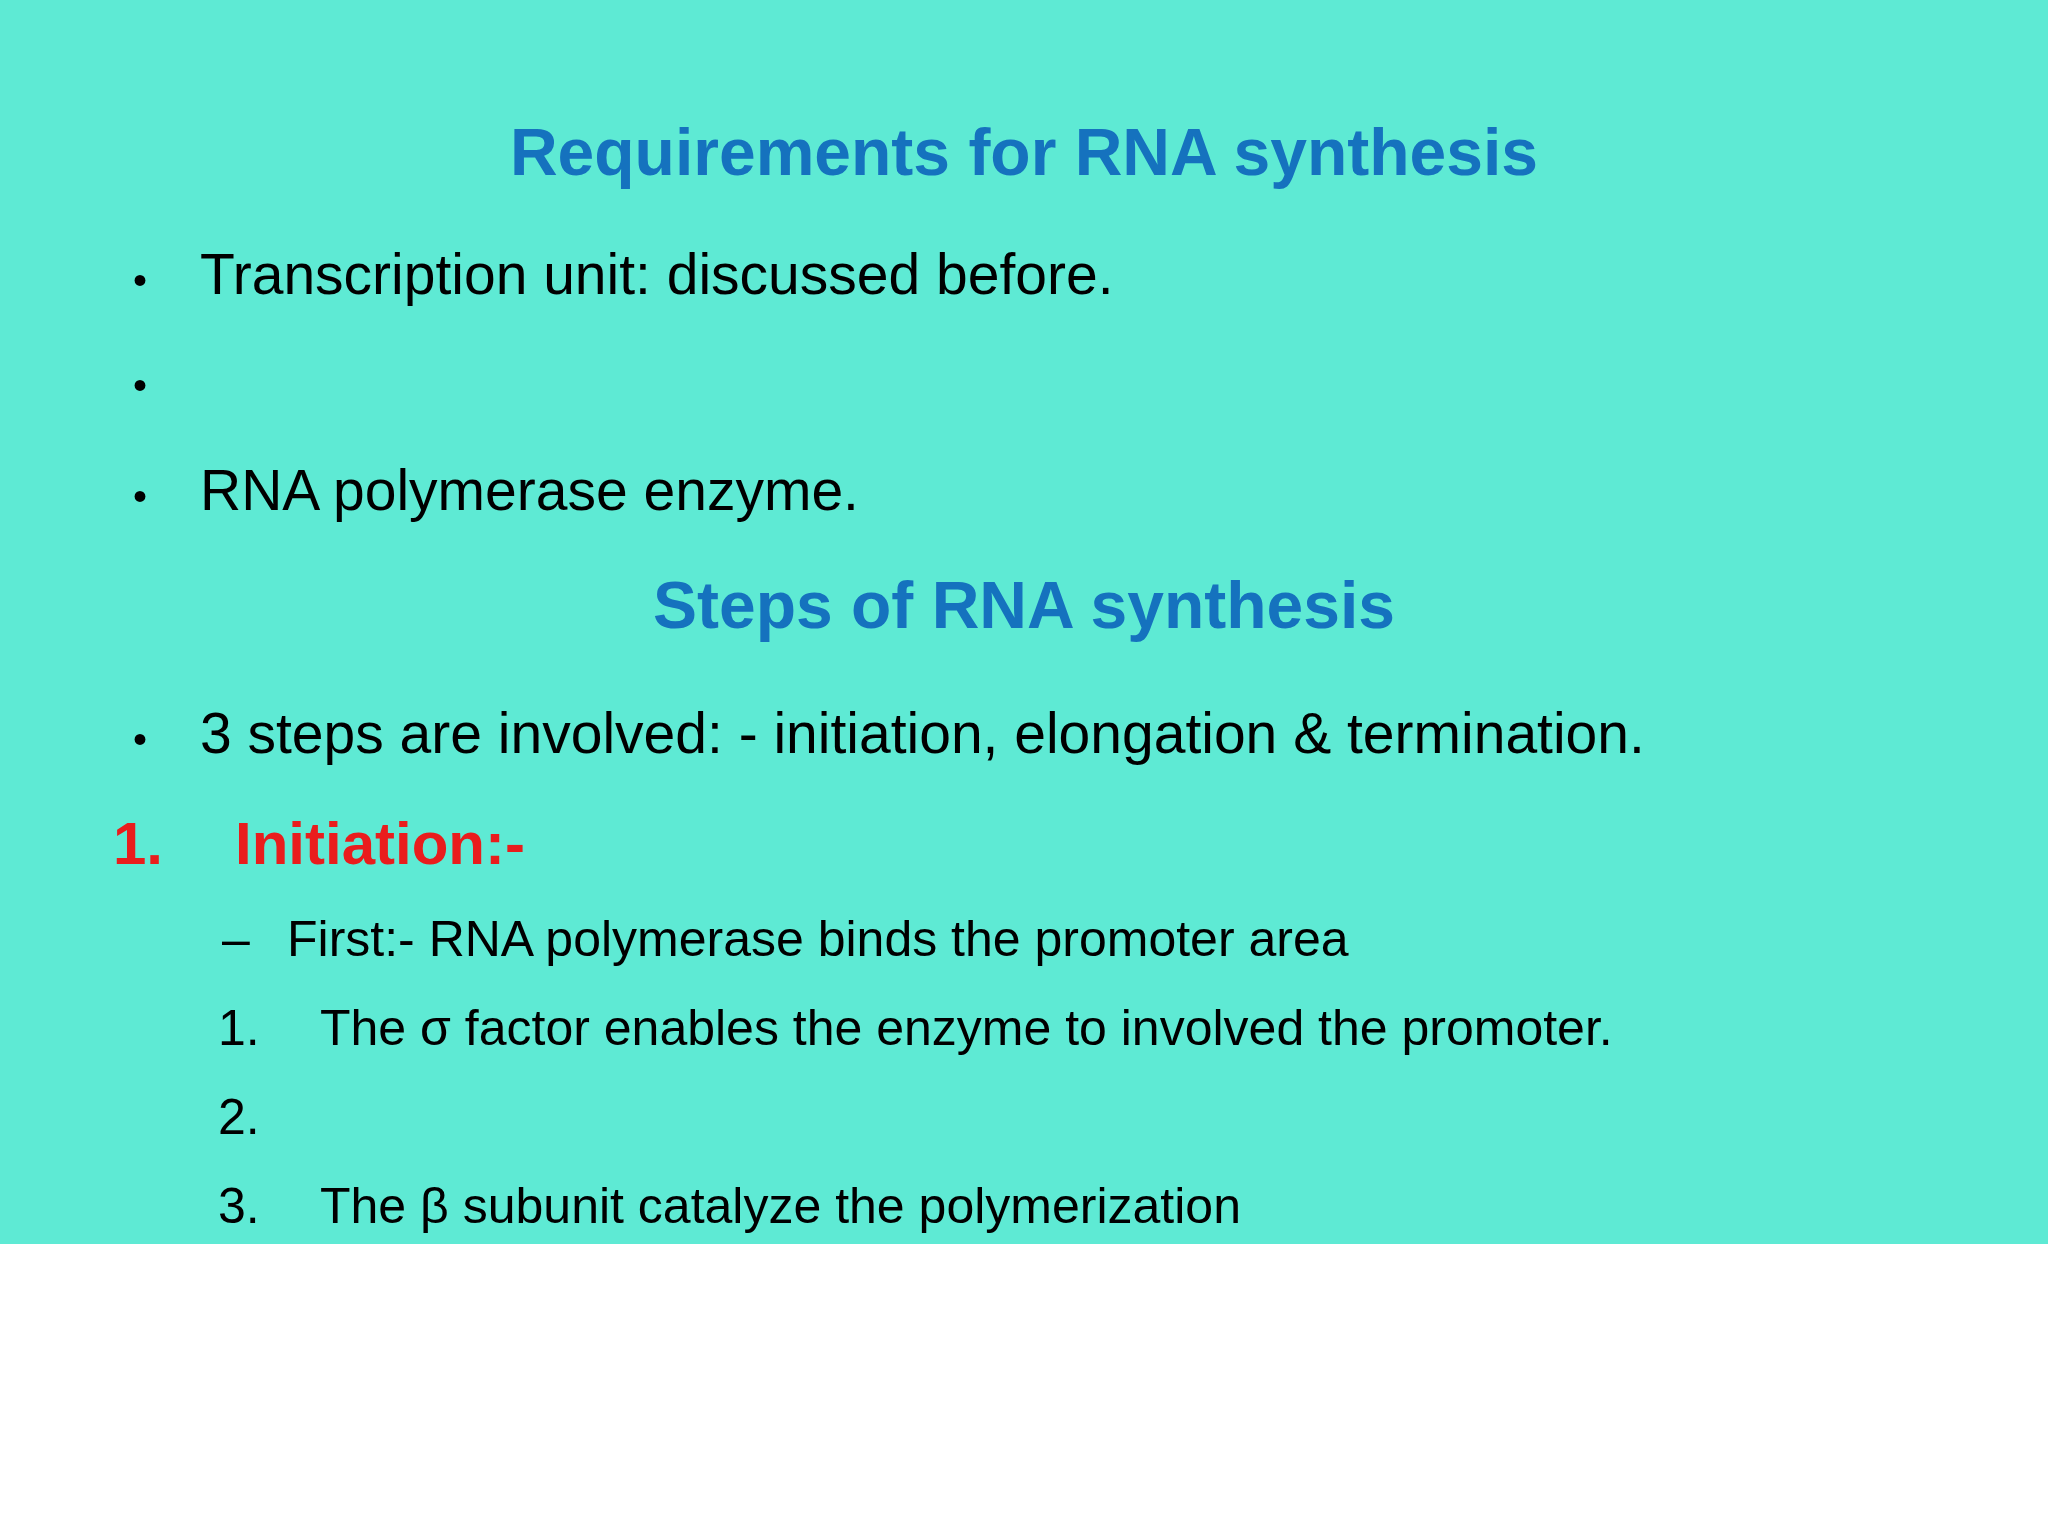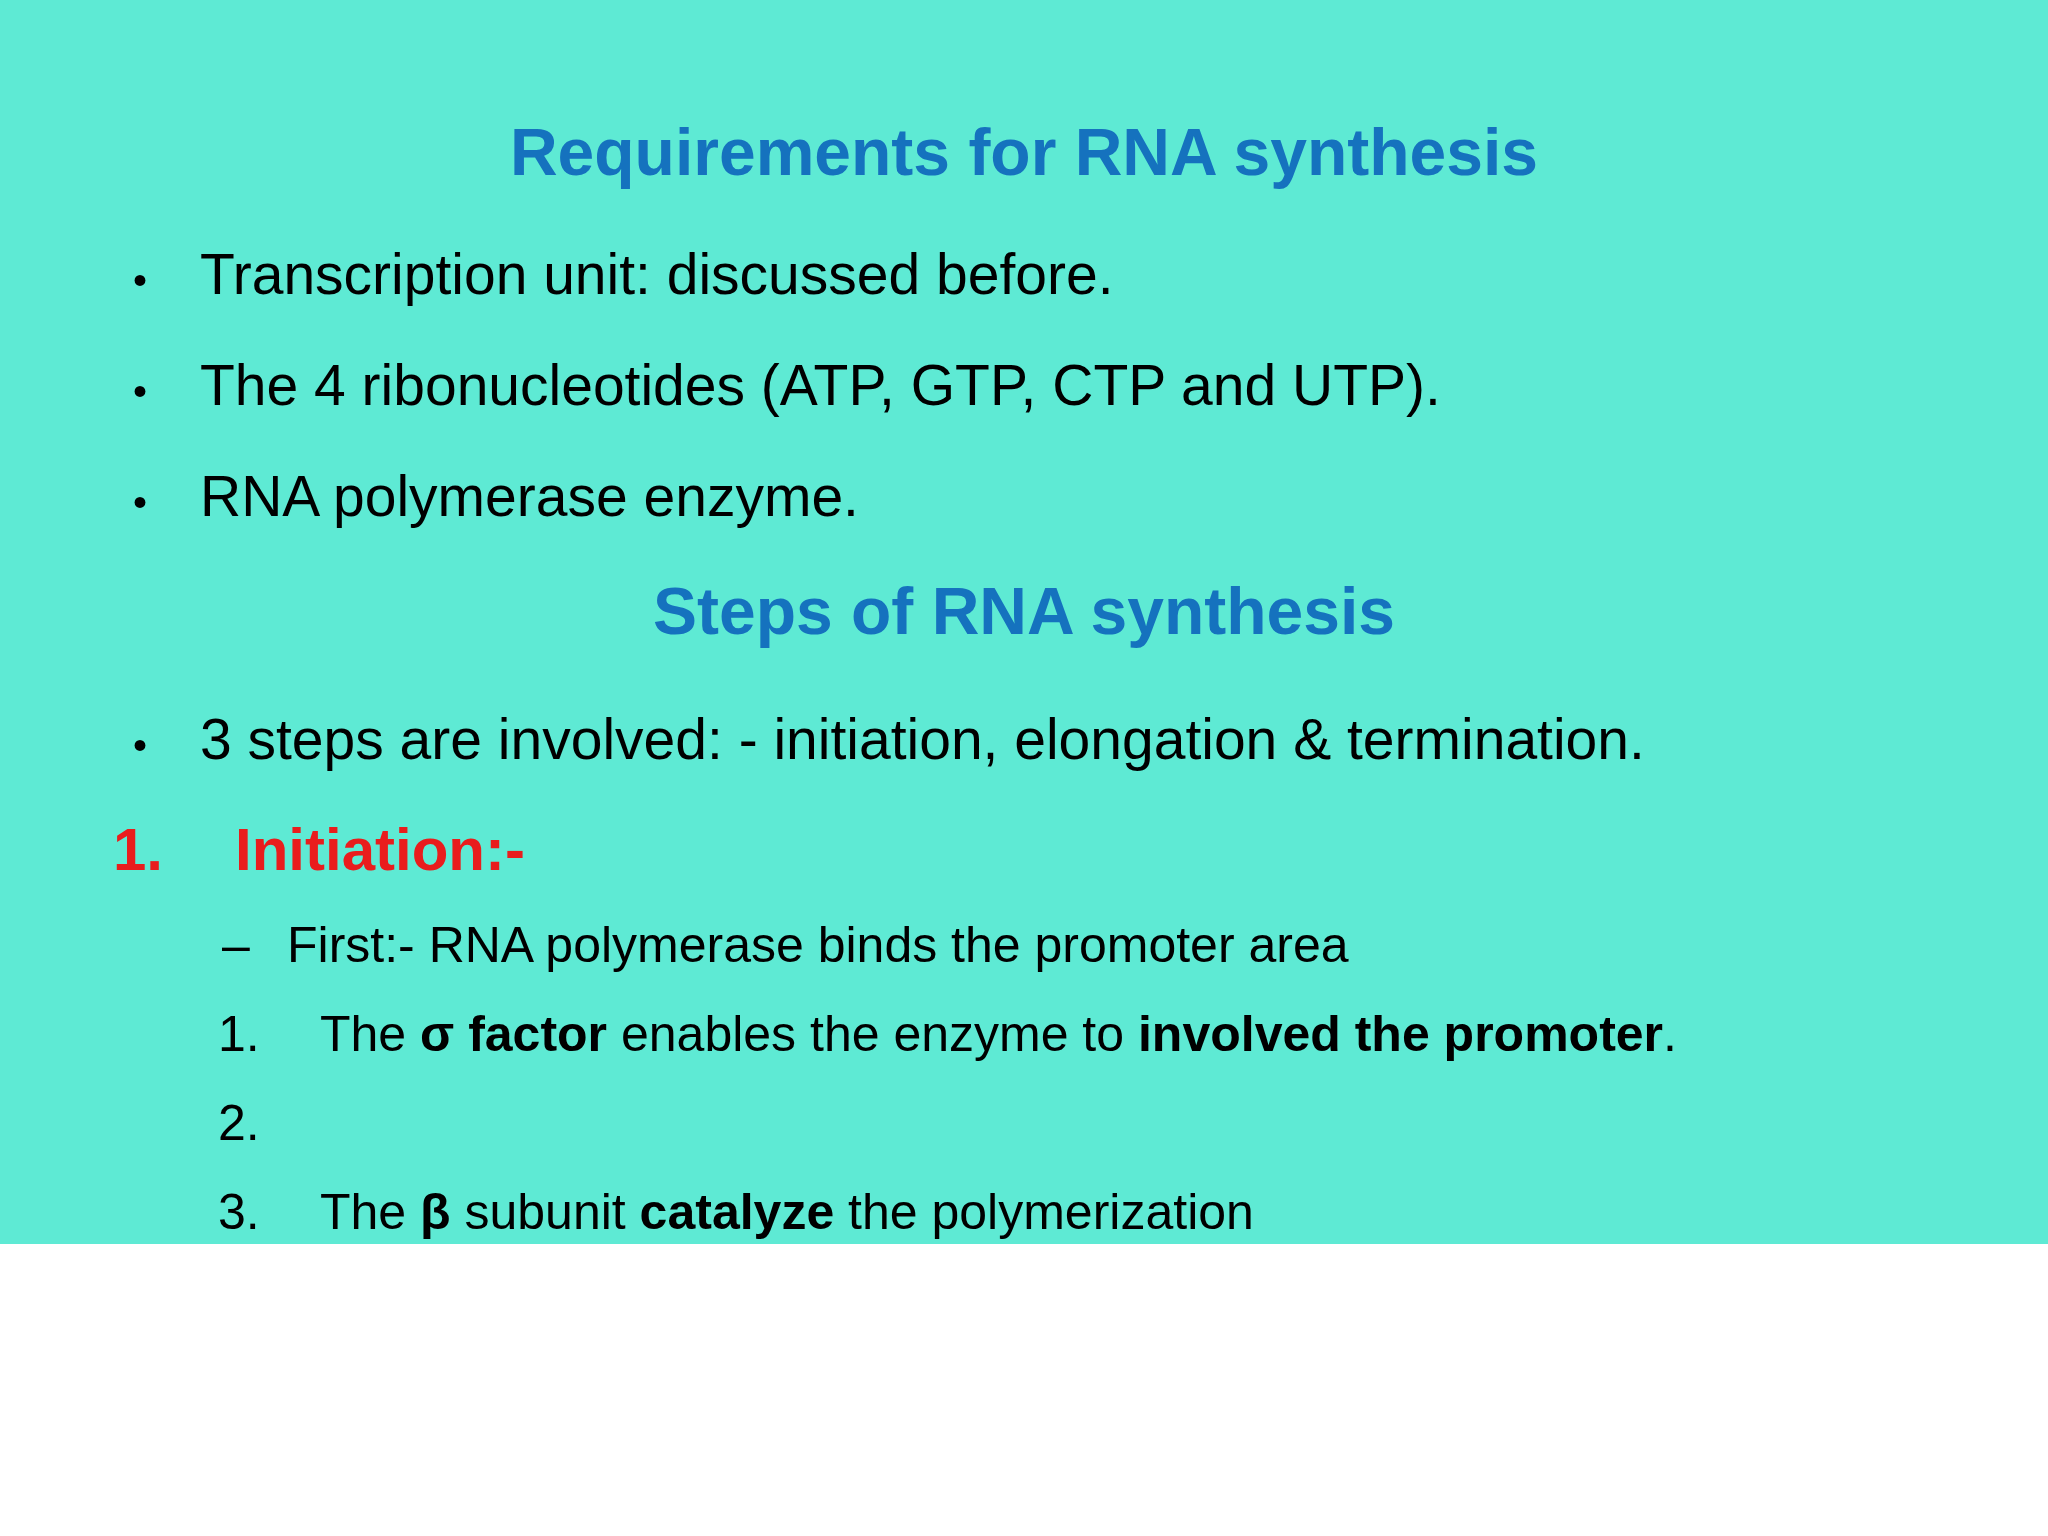--- a/index.html
+++ b/index.html
@@ -63,37 +63,36 @@
     align-items: baseline;
     font-size: 50px;
     line-height: 62px;
     margin-bottom: 27px;
   }
   .sub-line.dash { padding-left: 222px; }
   .sub-line.dash .marker { width: 65px; flex: 0 0 65px; }
   .sub-line.num { padding-left: 218px; }
   .sub-line.num .marker { width: 102px; flex: 0 0 102px; }
 
-  .rich .b { font-weight: 700; }
+  .rich .b { font-weight: 400; }
 </style>
 </head>
 <body>
 
 <div class="slide">
 
   <h1 class="heading heading-requirements">Requirements for RNA synthesis</h1>
 
   <div class="bullet-line">
     <span class="bullet-marker">•</span>
     <span class="text">Transcription unit: discussed before.</span>
   </div>
 
   <div class="bullet-line">
     <span class="bullet-marker">•</span>
-    <span class="text">The 4 ribonucleotides (ATP, GTP, CTP and UTP).</span>
   </div>
 
   <div class="bullet-line">
     <span class="bullet-marker">•</span>
     <span class="text">RNA polymerase enzyme.</span>
   </div>
 
   <h2 class="heading heading-steps">Steps of RNA synthesis</h2>
 
   <div class="bullet-line">

